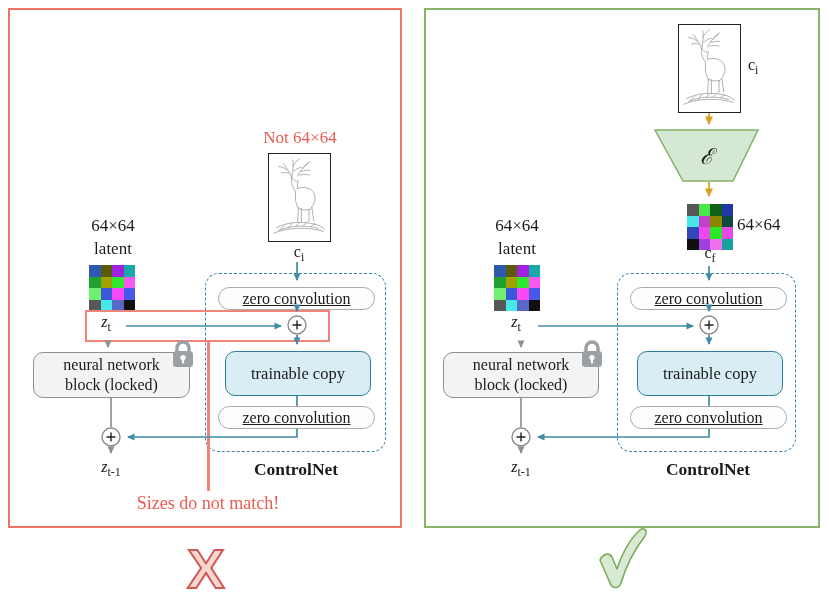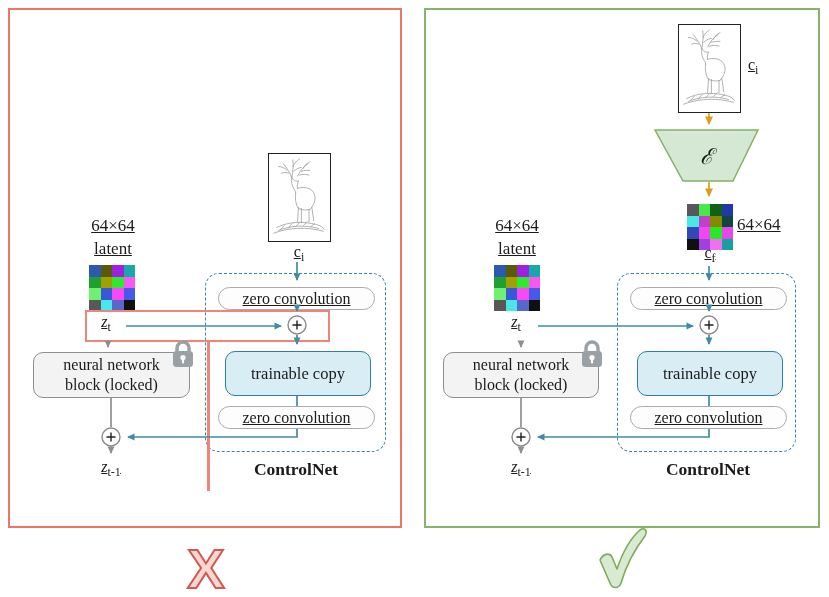--- a/index.html
+++ b/index.html
@@ -9,21 +9,21 @@
     --pill-fill:#fdfdfd; --pill-border:#ababab; --trainable-fill:#d9edf5; --trainable-border:#2e7f9e;
     --encoder-fill:#d5e8d4; --encoder-border:#82b366; --text:#1b1b1b;
   }
   html,body{margin:0;padding:0;background:#ffffff;}
   .canvas{position:relative;width:829px;height:597px;background:#fff;overflow:hidden;
           font-family:"Liberation Serif", serif;color:var(--text);}
   .abs{position:absolute;box-sizing:border-box;}
   .panel{border:2px solid;background:#fff;}
   .panel.left{border-color:var(--red-border);}
   .panel.right{border-color:var(--green-border);}
-  .lbl{font-size:17px;line-height:1.15;text-align:center;white-space:nowrap;text-decoration:underline;}
+  .lbl{font-size:17px;line-height:1.15;text-align:center;white-space:nowrap;}
   .small{font-size:16px;}
   .red{color:var(--red-text);}
   .ital{font-style:italic;}
   sub{font-size:12px;}
   .pill{background:var(--pill-fill);border:1.3px solid var(--pill-border);border-radius:12px;
         display:flex;align-items:center;justify-content:center;font-size:16px;text-decoration:underline;}
   .nnblock{background:var(--block-fill);border:1.4px solid var(--block-border);border-radius:10px;
         display:flex;flex-direction:column;align-items:center;justify-content:center;font-size:16px;line-height:1.22;}
   .tcopy{background:var(--trainable-fill);border:1.5px solid var(--trainable-border);border-radius:10px;
         display:flex;align-items:center;justify-content:center;font-size:16.5px;}
@@ -55,20 +55,21 @@
           <path d="M31 55 L30 70 M34 56 L34 71 M42 57 L42 70 M45 55 L47 69"></path>
           <path d="M8 76 C20 70 35 69 50 73 C54 74 57 76 58 78 M5 82 C20 76 40 75 57 80 M10 79 C22 74 38 73 52 77"></path>
           <path d="M12 78 L16 74 M20 77 L24 72 M28 75 L32 71 M36 74 L40 70 M44 75 L48 72"></path>
         </g>
       </symbol>
     </defs>
   </svg>
 
   <div class="abs panel left" style="left:8px;top:8px;width:394px;height:520px;"></div>
 
+  <div class="abs lbl red" style="left:225px;top:128px;width:150px;">Not 64×64</div>
 
   <div class="abs deerframe" style="left:268px;top:153px;width:63px;height:89px;">
     <svg width="60" height="86">
         <use href="#deer-sketch"></use>
       </svg>
   </div>
   <div class="abs lbl small" style="left:266px;top:243px;width:66px;"><span>c</span><sub>i</sub></div>
 
   <div class="abs lbl" style="left:63px;top:216px;width:100px;">64×64</div>
   <div class="abs lbl" style="left:63px;top:239px;width:100px;">latent</div>
@@ -105,20 +106,21 @@
   <div class="abs tcopy" style="left:225px;top:351px;width:146px;height:45px;">trainable copy</div>
 
   <div class="abs pill" style="left:218px;top:406px;width:157px;height:23px;">zero convolution</div>
 
   <div class="abs lbl small" style="left:84px;top:458px;width:54px;"><span class="ital">z</span><sub>t-1</sub></div>
 
   <div class="abs cnlabel" style="left:231px;top:459px;width:130px;">ControlNet</div>
 
   <div class="abs redbox" style="left:85px;top:310px;width:245px;height:32px;"></div>
   <div class="abs redline" style="left:207px;top:342px;width:2.5px;height:149px;"></div>
+  <div class="abs lbl red" style="left:103px;top:493px;width:210px;font-size:18px;">Sizes do not match!</div>
 
   <div class="abs panel right" style="left:424px;top:8px;width:396px;height:520px;"></div>
 
   <div class="abs deerframe" style="left:678px;top:24px;width:63px;height:89px;">
     <svg width="60" height="86">
         <use href="#deer-sketch"></use>
       </svg>
   </div>
   <div class="abs lbl small" style="left:748px;top:56px;width:40px;text-align:left;"><span>c</span><sub>i</sub></div>
 

